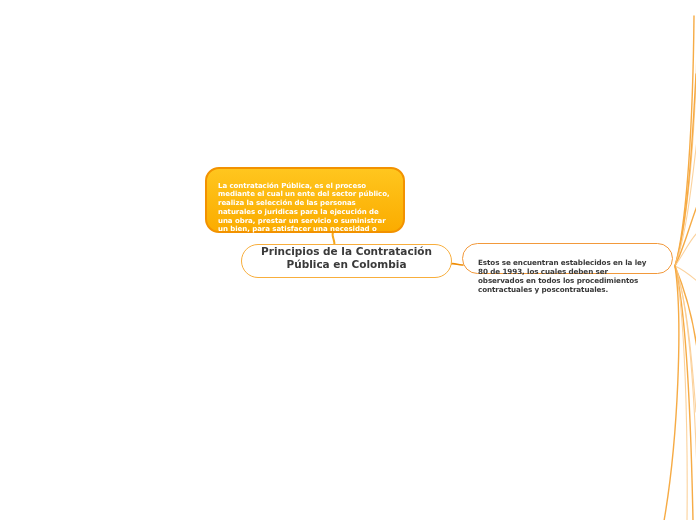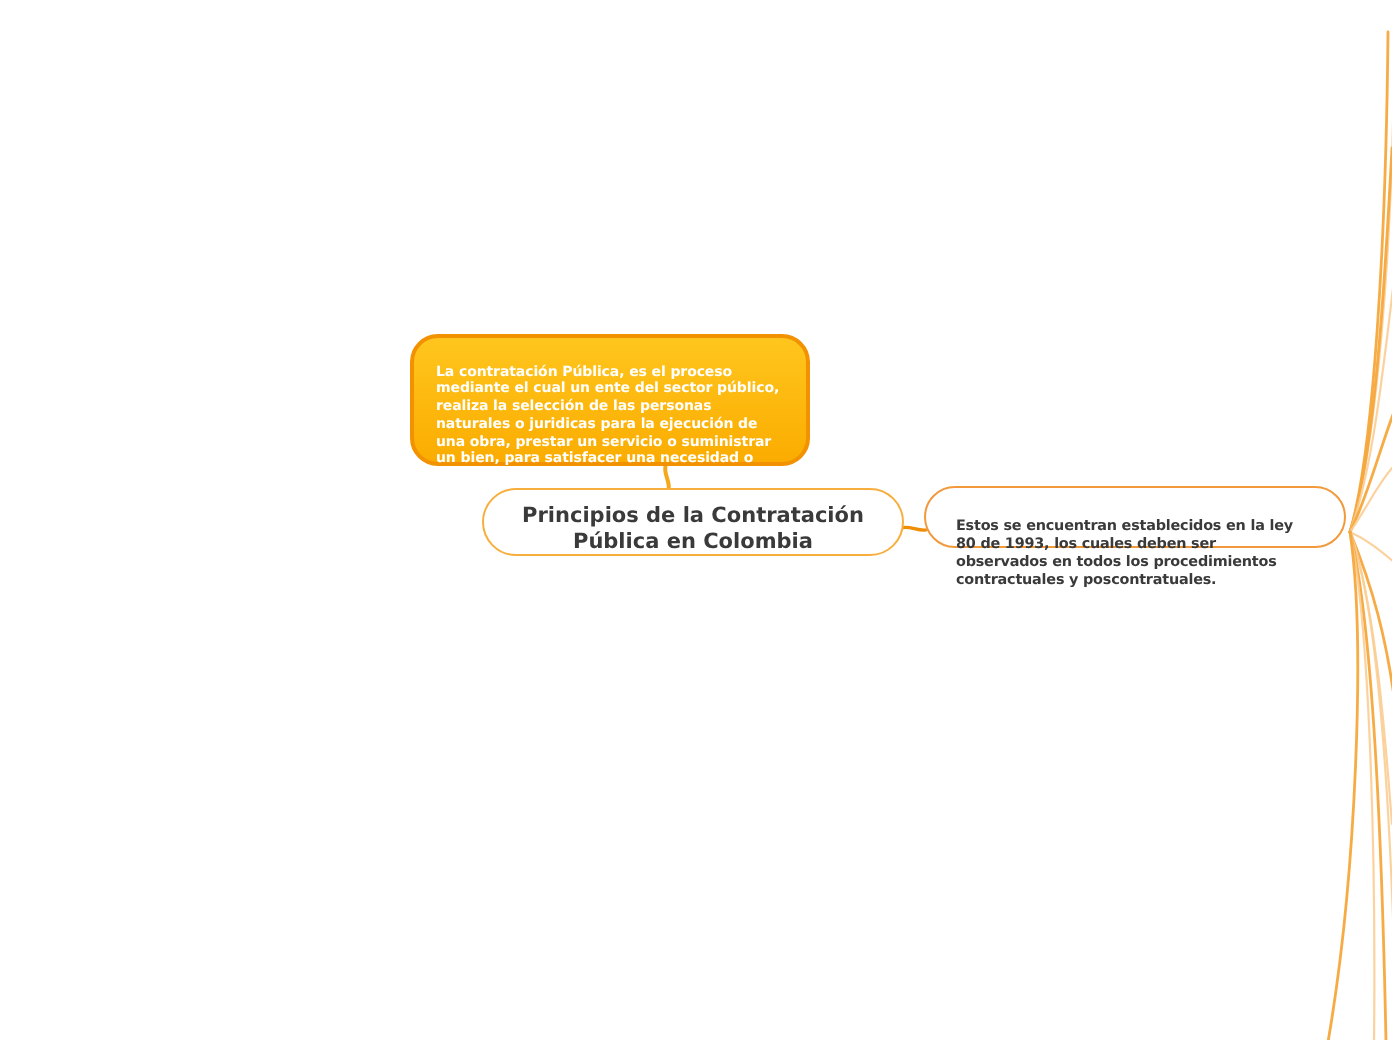--- a/index.html
+++ b/index.html
@@ -43,21 +43,21 @@
   .node-root {
     left: 241px; top: 244px;
     width: 211px; height: 34px;
     border-radius: 17px;
     background: var(--node-fill, #FFFFFF);
     border: 1.5px solid var(--root-border, #F8AE3C);
     color: var(--root-text, #3A3A3A);
     font-size: 10.5px;
     line-height: 12.5px;
     display: flex;
-    align-items: flex-end;
+    align-items: flex-start;
     justify-content: center;
     text-align: center;
   }
   .node-law {
     left: 462px; top: 243px;
     width: 211px; height: 31px;
     border-radius: 22px;
     background: var(--node-fill, #FFFFFF);
     border: 1.5px solid var(--law-border, #F2993B);
     color: var(--law-text, #3A3A3A);

